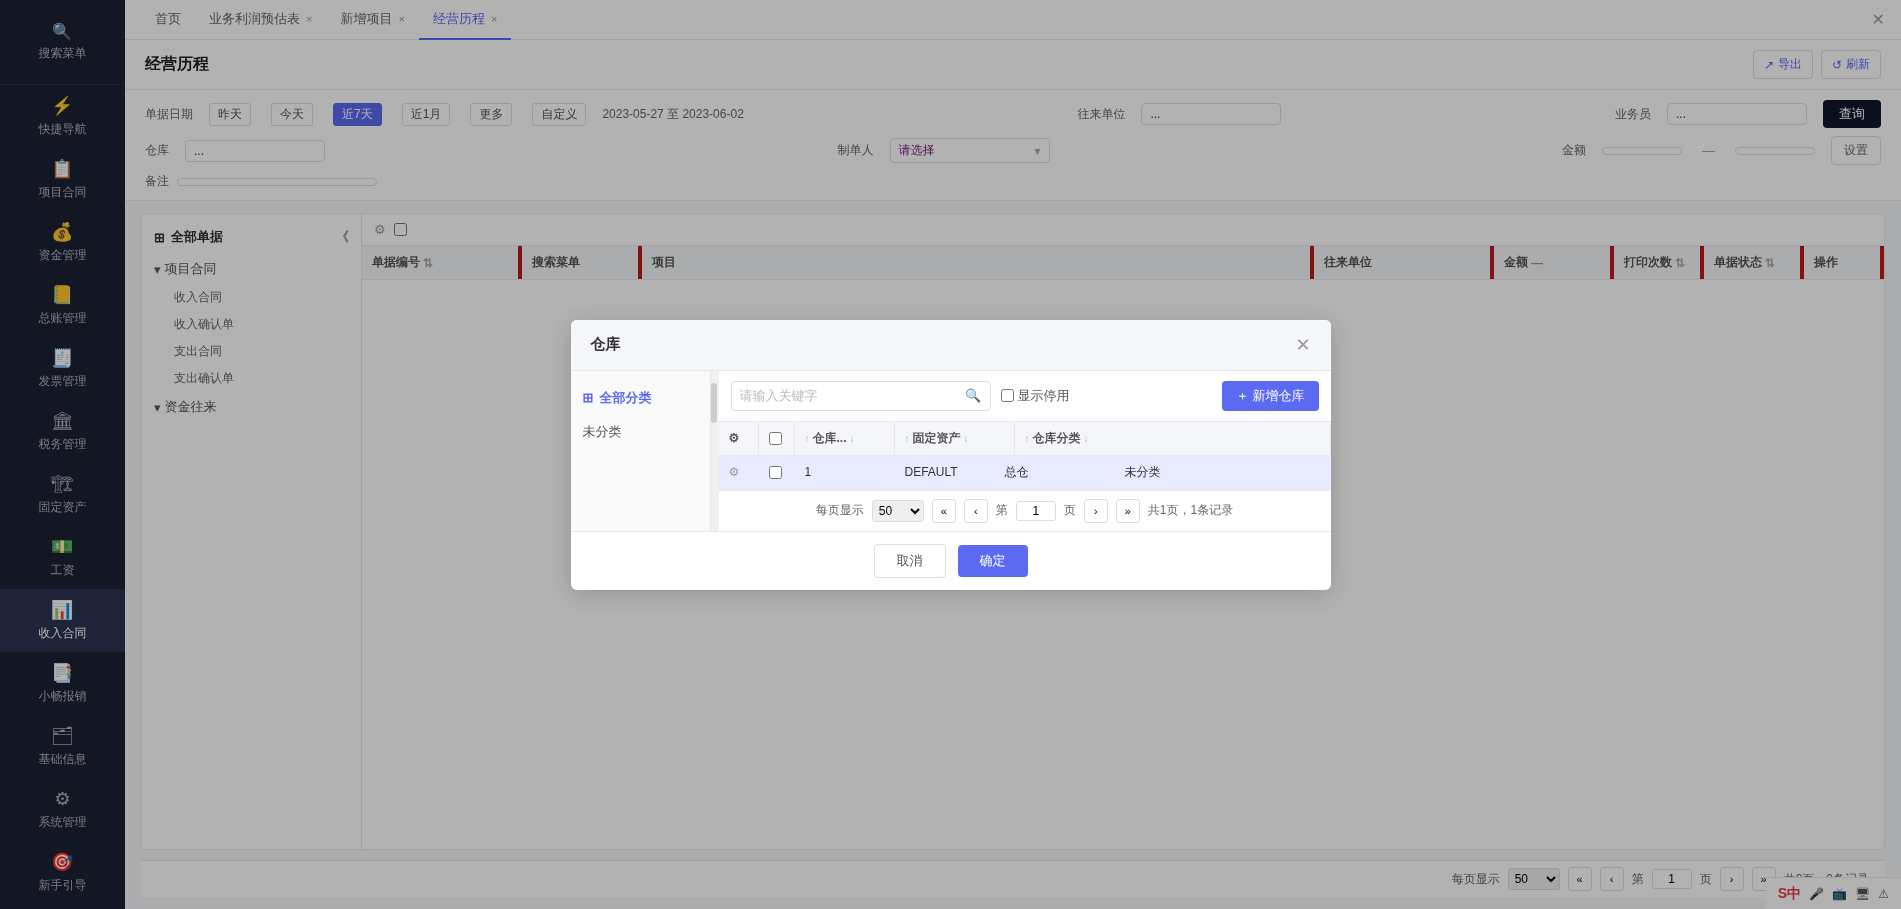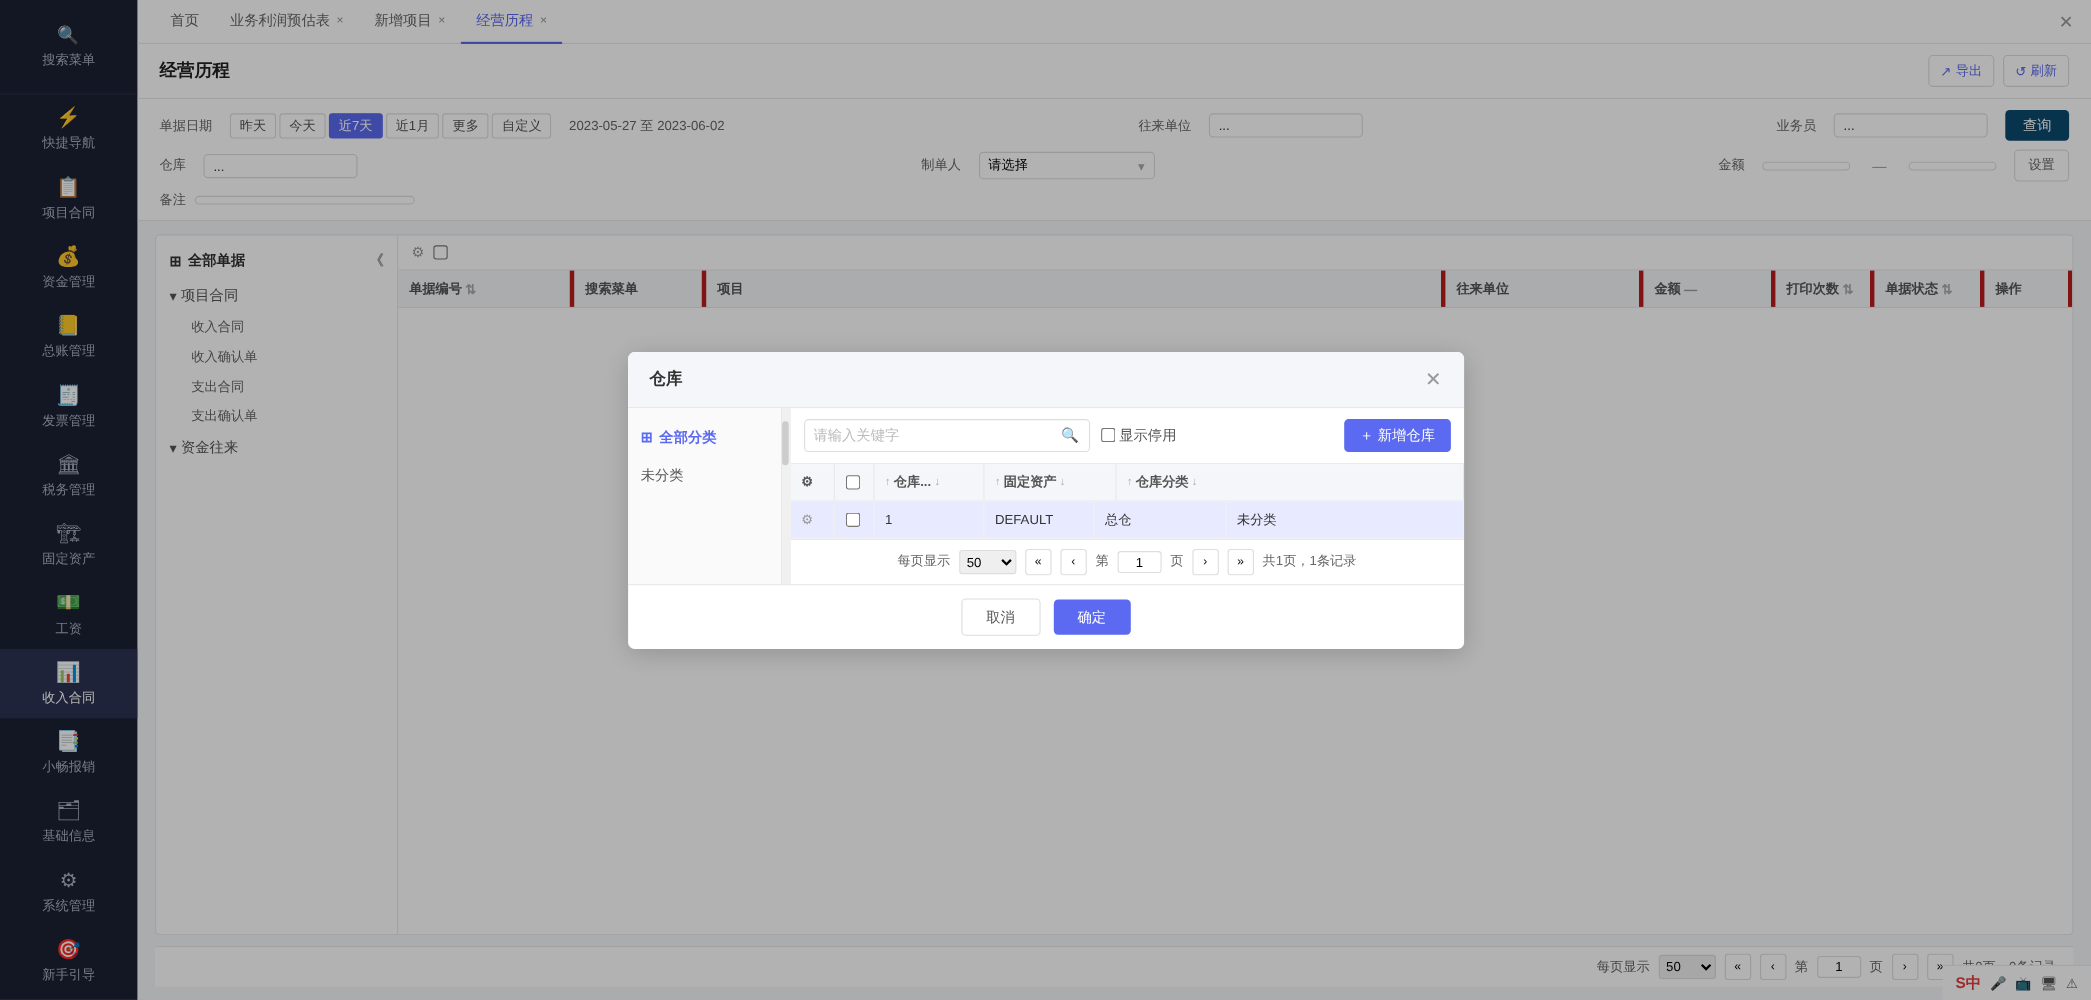--- a/index.html
+++ b/index.html
@@ -30,26 +30,26 @@
     
     .page-header { background: #fff; padding: 10px 20px; border-bottom: 1px solid #e8e8e8; display: flex; align-items: center; justify-content: space-between; flex-shrink: 0; }
     .page-title { font-size: 16px; font-weight: 600; color: #222; }
     .page-actions { display: flex; gap: 8px; }
     .btn-export, .btn-refresh { padding: 5px 10px; font-size: 12px; color: #5b6af0; background: #fff; border: 1px solid #ddd; border-radius: 4px; cursor: pointer; display: flex; align-items: center; gap: 4px; }
 
     
     .filter-area { background: #fff; padding: 10px 20px; border-bottom: 1px solid #e8e8e8; flex-shrink: 0; }
     .filter-row { display: flex; align-items: center; gap: 16px; margin-bottom: 8px; flex-wrap: wrap; }
     .filter-label { font-size: 12px; color: #666; white-space: nowrap; }
-    .date-btns { display: flex; gap: 3px; }
+    .date-btns { display: flex; gap: 20px; }
     .date-btn { padding: 2px 8px; font-size: 12px; border: 1px solid #ddd; border-radius: 3px; cursor: pointer; background: #fff; color: #555; }
     .date-btn.active { background: #5b6af0; color: #fff; border-color: #5b6af0; }
     .date-range { font-size: 12px; color: #666; }
     .filter-select { display: flex; align-items: center; gap: 6px; border: 1px solid #ddd; border-radius: 4px; padding: 3px 8px; font-size: 12px; min-width: 140px; cursor: pointer; }
-    .btn-query { background: #0c4a6e; color: #fff; border: none; border-radius: 4px; padding: 5px 16px; font-size: 13px; cursor: pointer; }
+    .btn-query { background: #0f172a; color: #fff; border: none; border-radius: 4px; padding: 5px 16px; font-size: 13px; cursor: pointer; }
     .btn-setting { background: #fff; color: #666; border: 1px solid #ddd; border-radius: 4px; padding: 5px 12px; font-size: 12px; cursor: pointer; }
     .filter-row2 { display: flex; align-items: center; gap: 16px; flex-wrap: wrap; }
 
     
     .content-area { flex: 1; background: #f5f6fa; padding: 12px 16px; overflow: auto; display: flex; flex-direction: column; gap: 10px; }
 
     
     .main-content { display: flex; gap: 0; flex: 1; background: #fff; border-radius: 4px; overflow: hidden; border: 1px solid #e8e8e8; }
     .left-tree { width: 220px; border-right: 1px solid #e8e8e8; padding: 10px 0; flex-shrink: 0; }
     .tree-header { display: flex; align-items: center; justify-content: space-between; padding: 4px 12px 8px; font-size: 13px; font-weight: 600; color: #333; }
@@ -237,21 +237,21 @@
         <button class="btn-query">查询</button>
       </div>
       <div class="filter-row2">
         <span class="filter-label">仓库</span>
         <div class="filter-select">
           <span>...</span>
         </div>
         <div style="flex:1"></div>
         <span class="filter-label">制单人</span>
         <div class="filter-select" style="min-width:160px;">
-          <span style="color:#000000;">请选择</span>
+          <span style="color:#701a75;">请选择</span>
           <span style="color:#aaa; margin-left:auto;">▾</span>
         </div>
         <div style="flex:1"></div>
         <span class="filter-label">金额</span>
         <div class="filter-select" style="min-width:80px;"></div>
         <span style="color:#999; padding:0 4px;">—</span>
         <div class="filter-select" style="min-width:80px;"></div>
         <button class="btn-setting">设置</button>
       </div>
       <div style="display:flex; align-items:center; gap:8px; margin-top:8px;">

